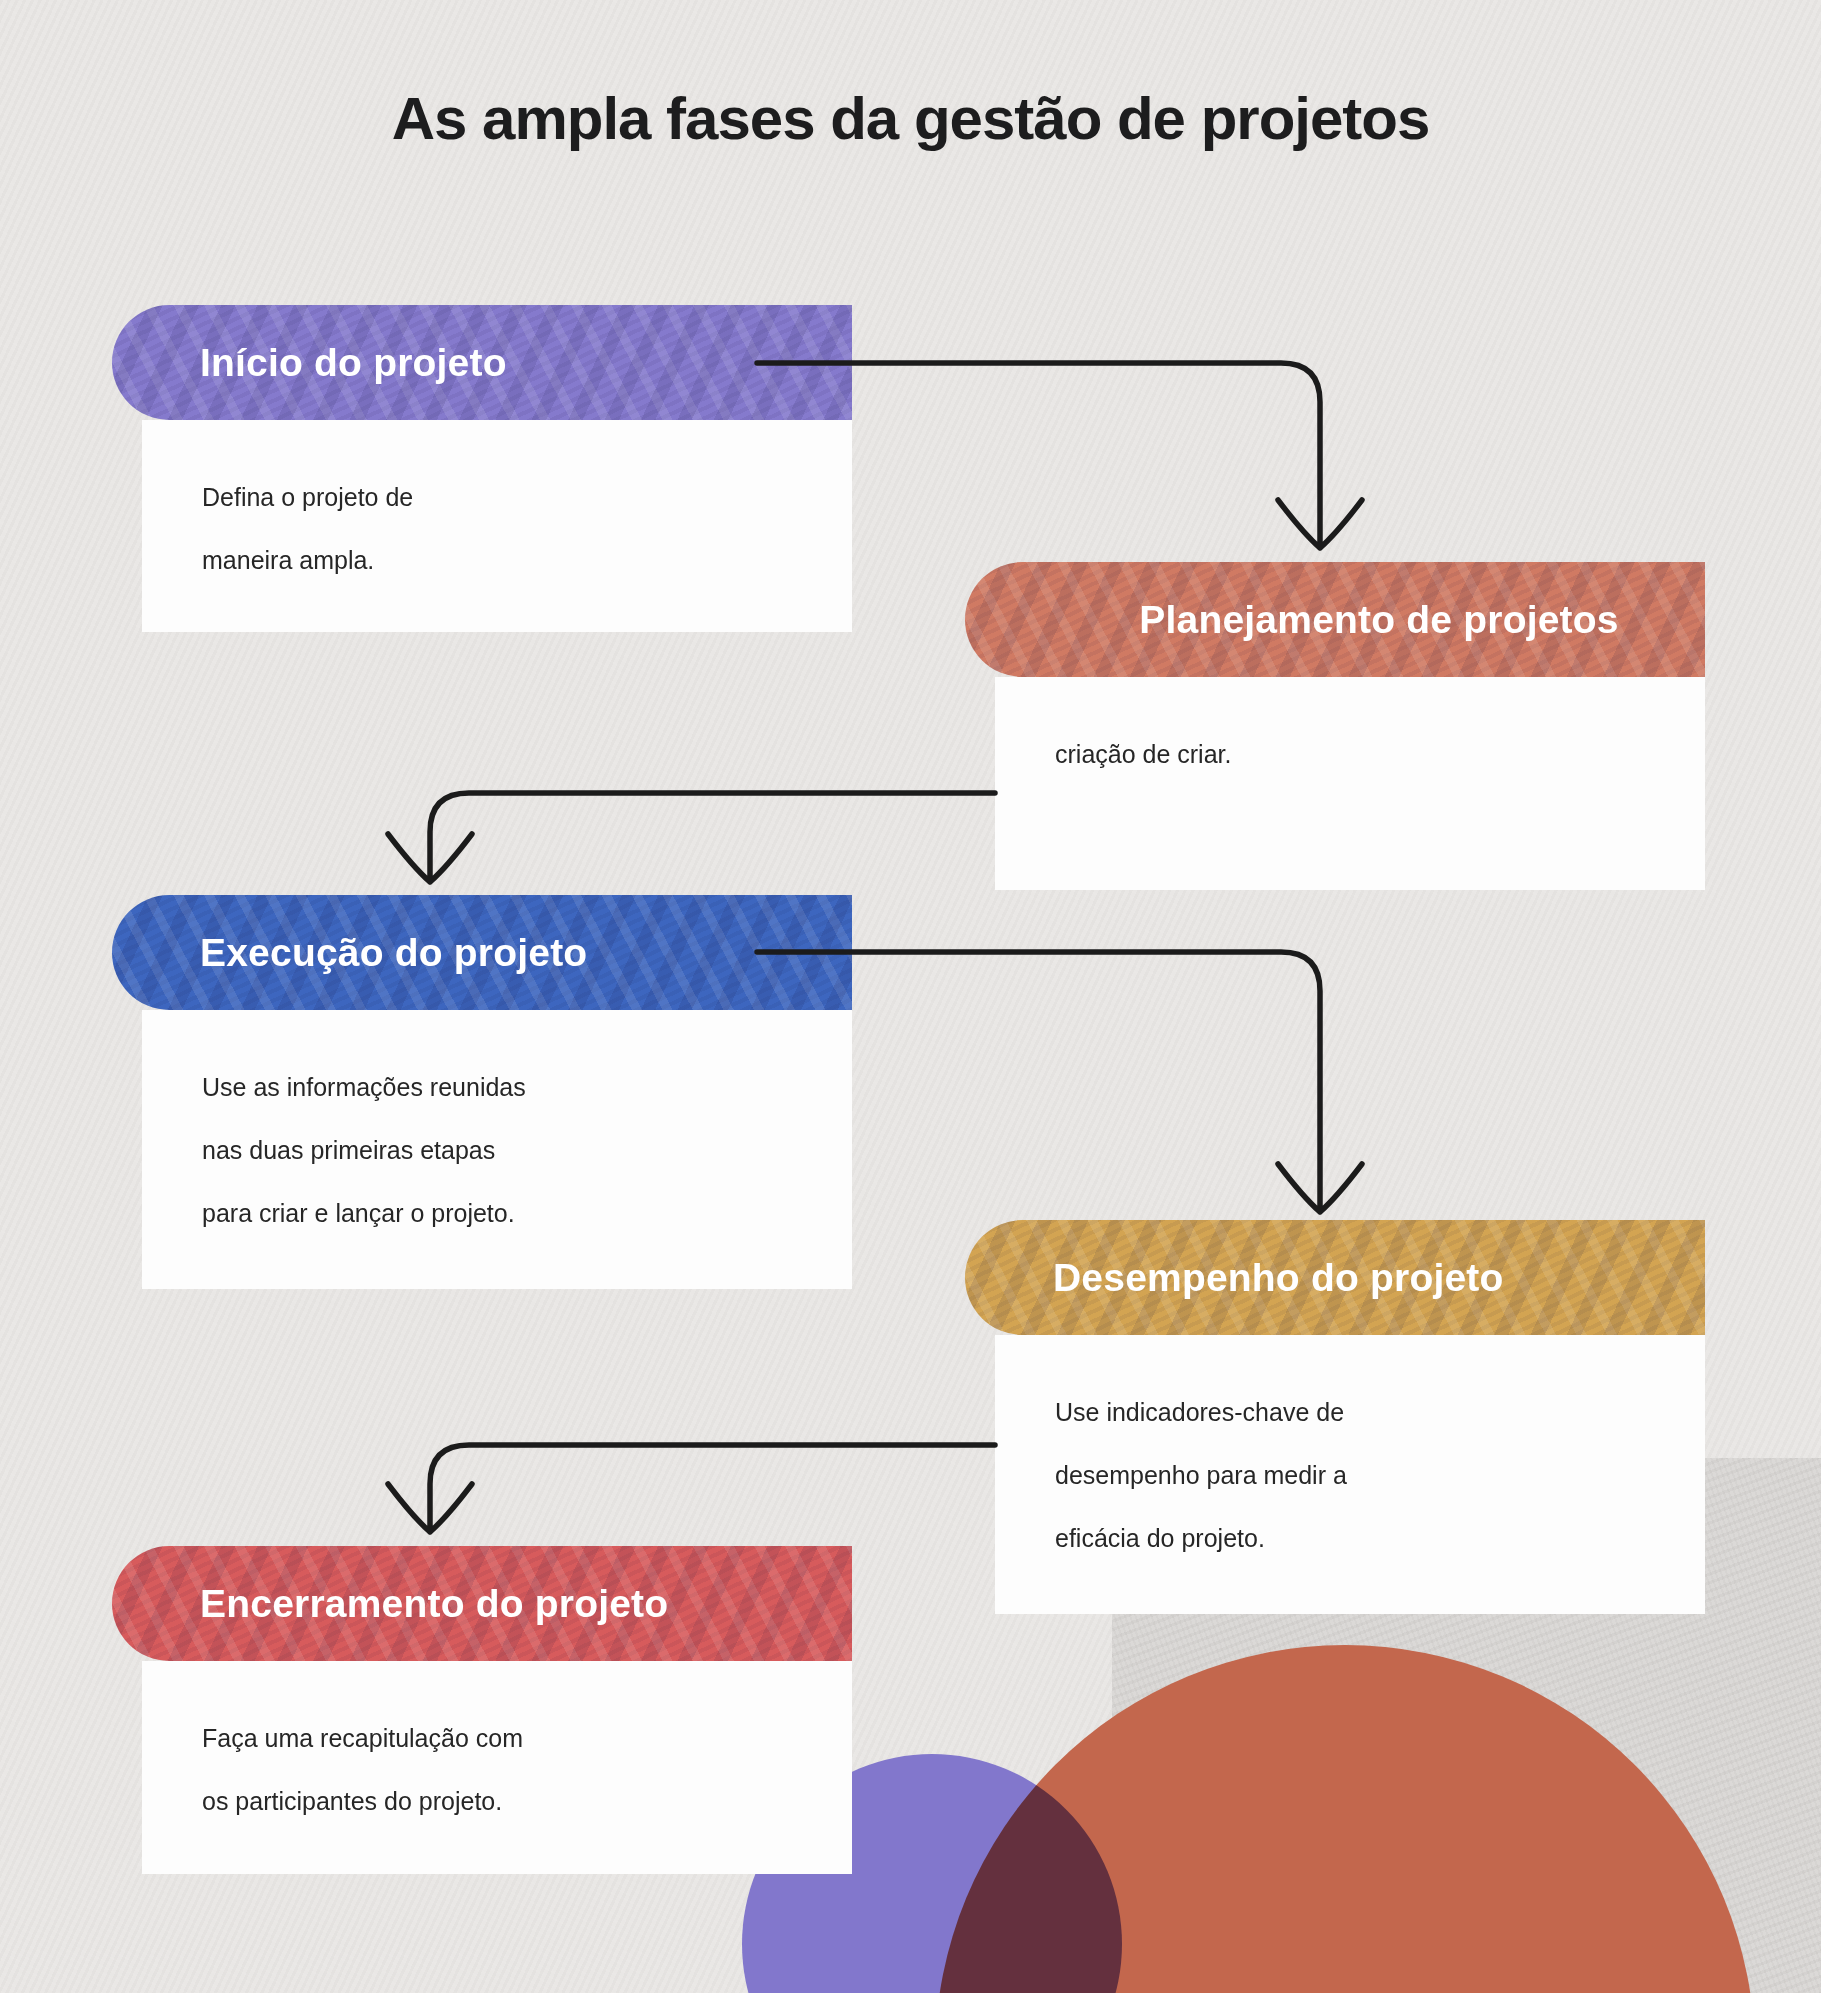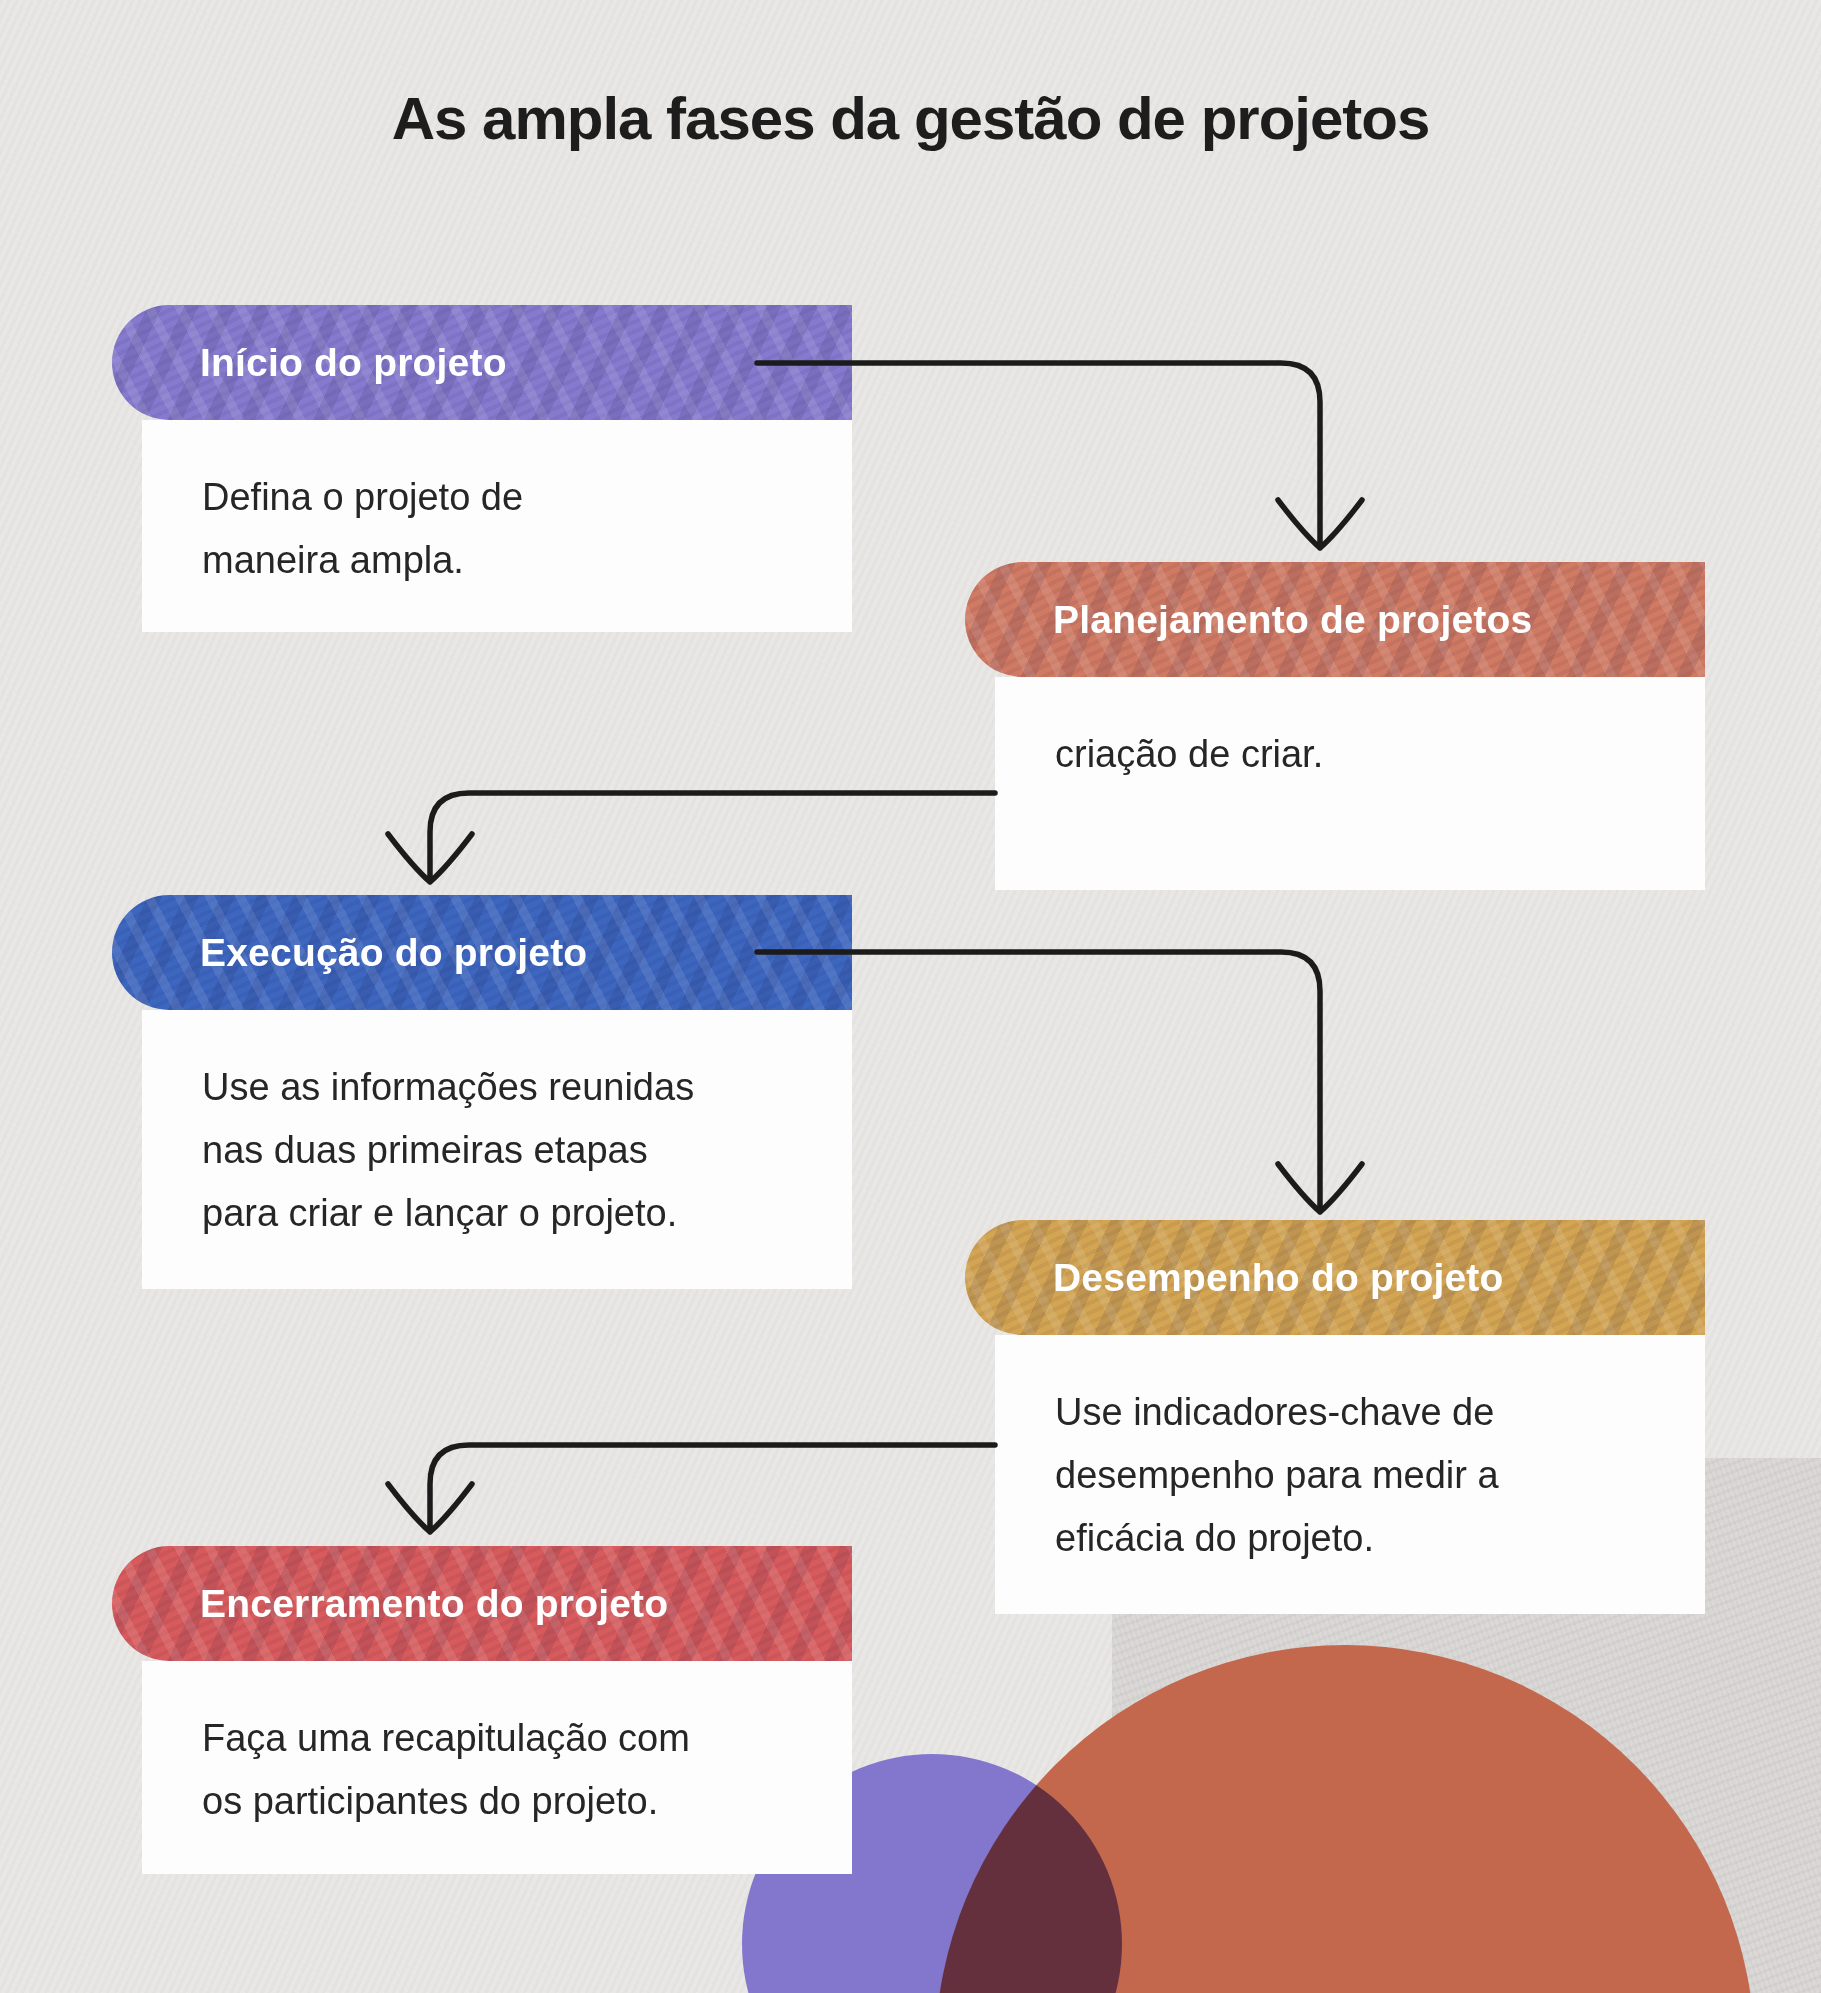--- a/index.html
+++ b/index.html
@@ -59,28 +59,28 @@
     position:relative;z-index:1;
     color:#ffffff;font-size:39px;font-weight:700;letter-spacing:0.2px;
     white-space:nowrap;
   }
   .phase-body{
     position:absolute;width:710px;background:#fdfdfd;
     box-sizing:border-box;padding:46px 40px 0 60px;
   }
   .phase-line{
     display:block;
-    font-size:38px;line-height:63px;color:#262626;
+    font-size:25px;line-height:63px;color:#262626;
     white-space:nowrap;
   }
 
   
   .phase-1 .phase-header{left:112px;top:305px;}
   .phase-1 .phase-body  {left:142px;top:420px;height:212px;}
-  .phase-2 .phase-header{left:965px;top:562px;}
+  .phase-2 .phase-header{left:965px;top:562px;justify-content:center;}
   .phase-2 .phase-body  {left:995px;top:677px;height:213px;}
   .phase-3 .phase-header{left:112px;top:895px;}
   .phase-3 .phase-body  {left:142px;top:1010px;height:279px;}
   .phase-4 .phase-header{left:965px;top:1220px;}
   .phase-4 .phase-body  {left:995px;top:1335px;height:279px;}
   .phase-5 .phase-header{left:112px;top:1546px;text-align:center;}
   .phase-5 .phase-body  {left:142px;top:1661px;height:213px;}
 
   .arrows{position:absolute;left:0;top:0;z-index:4;pointer-events:none;}
   .arrows path{fill:none;stroke-width:5.5;stroke-linecap:round;stroke-linejoin:round;}

